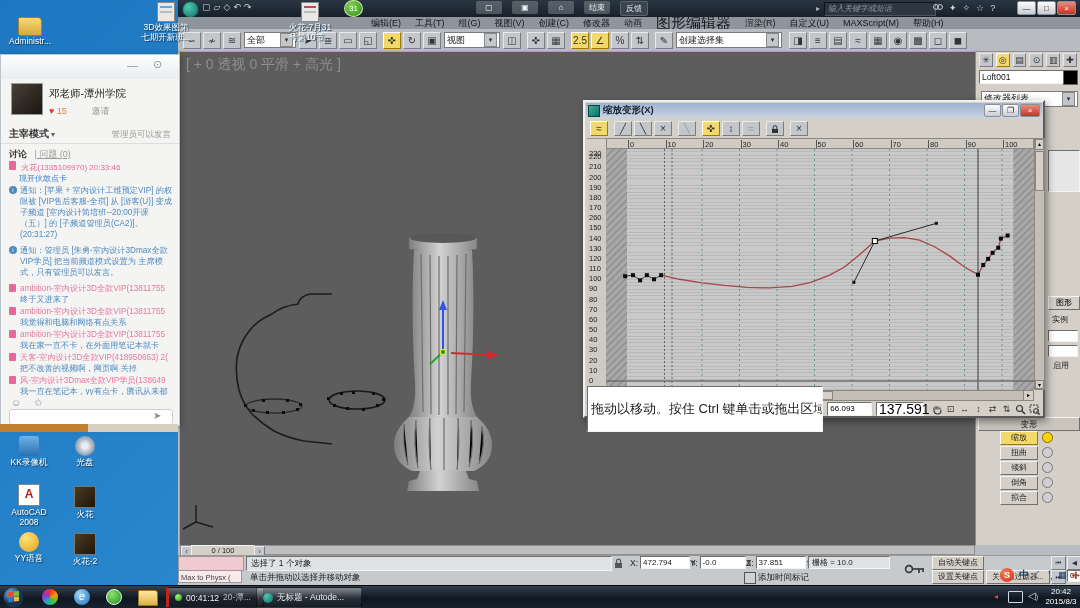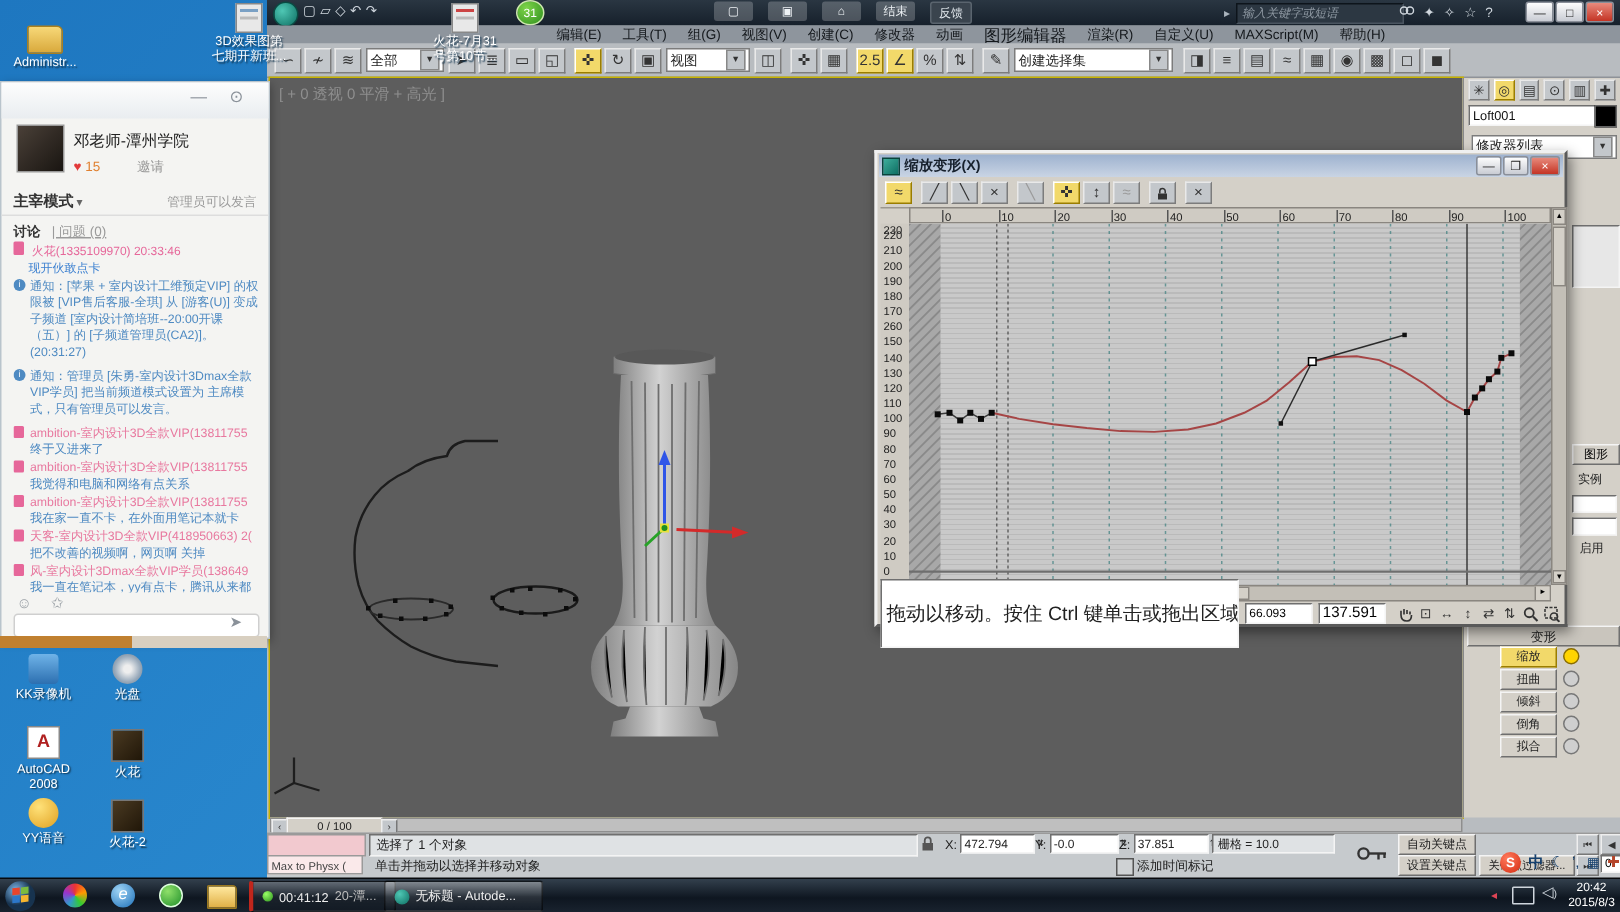--- a/index.html
+++ b/index.html
@@ -80,21 +80,21 @@
 
   
   <div class="abs" id="menu-row" style="left:178px;top:17px;width:902px;height:12px;background:#8e959d;display:flex;align-items:center;padding-left:186px;box-sizing:border-box;">
       <span style="font-size: 9px; color: rgb(20, 24, 28); padding: 0px 7px;">编辑(E)</span>
       <span style="font-size: 9px; color: rgb(20, 24, 28); padding: 0px 7px;">工具(T)</span>
       <span style="font-size: 9px; color: rgb(20, 24, 28); padding: 0px 7px;">组(G)</span>
       <span style="font-size: 9px; color: rgb(20, 24, 28); padding: 0px 7px;">视图(V)</span>
       <span style="font-size: 9px; color: rgb(20, 24, 28); padding: 0px 7px;">创建(C)</span>
       <span style="font-size: 9px; color: rgb(20, 24, 28); padding: 0px 7px;">修改器</span>
       <span style="font-size: 9px; color: rgb(20, 24, 28); padding: 0px 7px;">动画</span>
-      <span style="font-size: 11px; color: rgb(20, 24, 28); padding: 0px 7px;">图形编辑器</span>
+      <span style="font-size: 15px; color: rgb(20, 24, 28); padding: 0px 7px;">图形编辑器</span>
       <span style="font-size: 9px; color: rgb(20, 24, 28); padding: 0px 7px;">渲染(R)</span>
       <span style="font-size: 9px; color: rgb(20, 24, 28); padding: 0px 7px;">自定义(U)</span>
       <span style="font-size: 9px; color: rgb(20, 24, 28); padding: 0px 7px;">MAXScript(M)</span>
       <span style="font-size: 9px; color: rgb(20, 24, 28); padding: 0px 7px;">帮助(H)</span>
     </div>
   
   <div class="abs" id="main-toolbar" style="left:178px;top:29px;width:902px;height:23px;background:#b8bcc0;border-bottom:1px solid #8e9298;display:flex;align-items:center;padding-left:4px;box-sizing:border-box;">
       <span class="ibox">∽</span>
       <span class="ibox">≁</span>
       <span class="ibox">≋</span>
@@ -136,21 +136,21 @@
       <span class="ibox">≈</span>
       <span class="ibox">▦</span>
       <span class="ibox">◉</span>
       <span class="ibox">▩</span>
       <span class="ibox">◻</span>
       <span class="ibox">◼</span>
     </div>
 
   
   <div class="abs" style="left:180px;top:52px;width:795px;height:493px;background:#5d5d5d;outline:1px solid #c8b400;"></div>
-  <div class="abs" style="left:186px;top:56px;font-size:10px;color:#8f8f8f;">[ + 0 透视 0 平滑 + 高光 ]</div>
+  <div class="abs" style="left:186px;top:56px;font-size:14px;color:#8f8f8f;">[ + 0 透视 0 平滑 + 高光 ]</div>
 
   <svg class="abs" style="left:180px;top:52px;" width="795" height="493" viewBox="180 52 795 493">
     <defs>
       <linearGradient id="vase" x1="0" x2="1">
         <stop offset="0" stop-color="#7f7f7f"></stop>
           <stop offset="0.45" stop-color="#d2d2d2"></stop>
           <stop offset="1" stop-color="#878787"></stop>
       </linearGradient>
     </defs>
 
@@ -466,21 +466,21 @@
 
     <div class="abs" style="left:2px;top:288px;width:447px;height:11px;background:#c3bfb7;border:1px solid #8a8680;box-sizing:border-box;">
       <div style="position:absolute;left:0;width:9px;height:100%;background:#d4d0c8;border-right:1px solid #8a8680;font-size:6px;text-align:center;line-height:9px;">◂</div>
       <div style="position:absolute;left:205px;width:40px;height:100%;background:#d4d0c8;border:1px solid #8a8680;box-sizing:border-box;"></div>
       <div style="position:absolute;right:0;width:9px;height:100%;background:#d4d0c8;border-left:1px solid #8a8680;font-size:6px;text-align:center;line-height:9px;">▸</div>
     </div>
 
     <div class="abs" style="left:2px;top:300px;right:2px;height:14px;display:flex;align-items:center;gap:4px;">
       <span class="sunken" style="display:inline-block;width:248px;height:12px;background:#ffffff;font-size:13px;line-height:12px;padding:16px 3px;color:#222;white-space:nowrap;overflow:hidden;">拖动以移动。按住 Ctrl 键单击或拖出区域框以添加到选择。</span>
       <span class="sunken" style="display:inline-block;width:42px;height:12px;font-size:8px;line-height:12px;padding:0 2px;">66.093</span>
-      <span class="sunken" style="display:inline-block;width:42px;height:12px;font-size:10px;line-height:12px;padding:0 2px;">137.591</span>
+      <span class="sunken" style="display:inline-block;width:42px;height:12px;font-size:14px;line-height:12px;padding:0 2px;">137.591</span>
       <span id="dlg-nav" style="display:inline-flex;gap:1px;margin-left:2px;">
           <span class="navic">
             <svg width="10" height="11" viewBox="0 0 10 11">
               <path d="M2 6V3.2m2 2.4V2m2 3.4V2.6m2 3V3.6M2 6c0 2.6 1.4 4 4 4s3-1.6 3-4" fill="none" stroke="#333" stroke-width="1.1"></path>
             </svg>
           </span>
           <span class="navic">⊡</span>
           <span class="navic">↔</span>
           <span class="navic">↕</span>
           <span class="navic">⇄</span>

